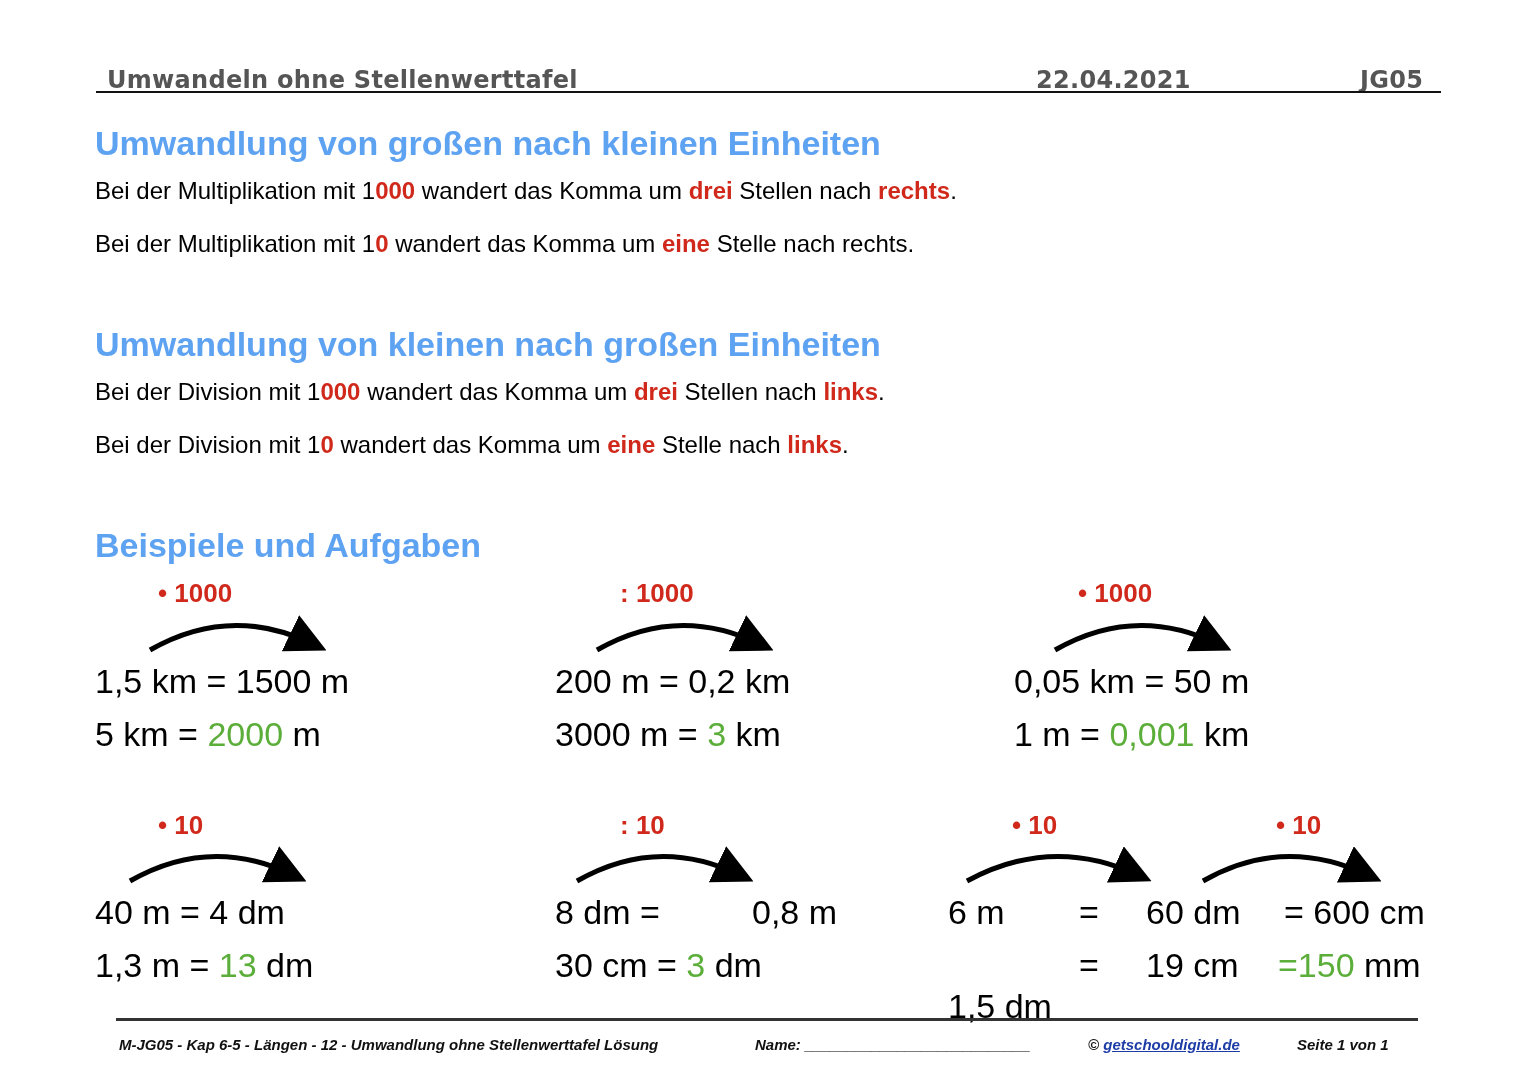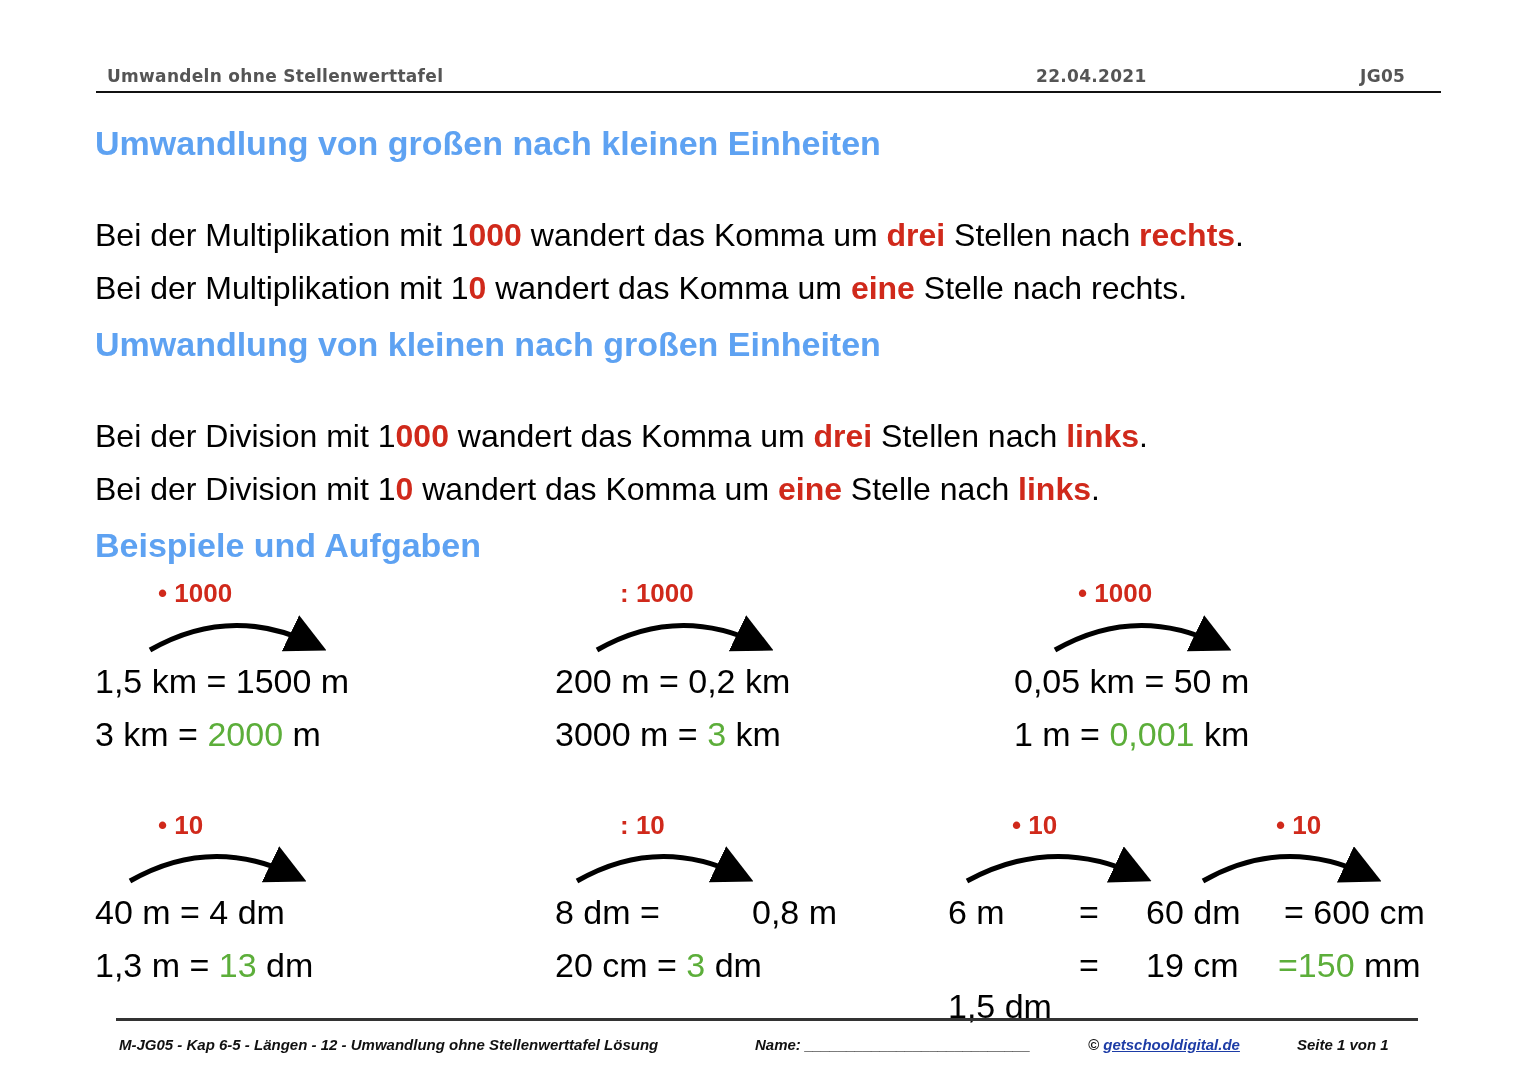--- a/index.html
+++ b/index.html
@@ -1,28 +1,28 @@
 <!DOCTYPE html>
 <html><head>
 <meta charset="utf-8">
 <style>
   html, body { margin:0; padding:0; background:#ffffff; }
   body { width:1536px; height:1086px; position:relative; overflow:hidden;
          font-family:"Liberation Sans", sans-serif; color:#000; }
   .abs { position:absolute; white-space:nowrap; }
 
   
-  .hdr { font-family:"DejaVu Sans", sans-serif; font-weight:bold; color:#555; font-size:17px; letter-spacing:0.3px; }
+  .hdr { font-family:"DejaVu Sans", sans-serif; font-weight:bold; color:#555; font-size:24px; letter-spacing:0.3px; }
   .hdr-line { position:absolute; left:96px; top:91px; width:1345px; height:2px; background:#111; }
 
   
   .h2 { font-weight:bold; color:#5ea2f2; font-size:34px; }
 
   
-  .p { font-size:32px; color:#000;margin-top:40px; }
+  .p { font-size:24px; color:#000; }
   .red { color:#d0291b; font-weight:bold; }
   .green { color:#5cae3a; }
 
   
   .op { font-weight:bold; color:#d0291b; font-size:26px; }
   .eq { font-size:34px; color:#000; }
 
   svg.arrow { position:absolute; overflow:visible; }
 
   
@@ -64,21 +64,21 @@
   </defs>
 </svg>
 
 <div>
   <div class="abs op" style="left:158px; top:578px;">• 1000</div>
   <svg class="arrow" width="200" height="45" style="left:145px; top:612px;">
     <path d="M5,38 Q85,-8 168,32" stroke="#000" stroke-width="5" fill="none" marker-end="url(#ah)"></path>
   </svg>
   <div class="abs eq" style="left:95px; top:662px;text-align:right;">1,5 km = 1500 m</div>
   <div class="abs eq" style="left:95px; top:715px;">
-    <span>3 km = </span><span class="green">2000</span><span> m</span>
+    <span>5 km = </span><span class="green">2000</span><span> m</span>
   </div>
 </div>
 
 <div>
   <div class="abs op" style="left:620px; top:578px;">: 1000</div>
   <svg class="arrow" width="200" height="45" style="left:592px; top:612px;">
     <path d="M5,38 Q85,-8 168,32" stroke="#000" stroke-width="5" fill="none" marker-end="url(#ah)"></path>
   </svg>
   <div class="abs eq" style="left:555px; top:662px;">200 m = 0,2 km</div>
   <div class="abs eq" style="left:555px; top:715px;">
@@ -109,21 +109,21 @@
 </div>
 
 <div>
   <div class="abs op" style="left:620px; top:810px;">: 10</div>
   <svg class="arrow" width="200" height="45" style="left:572px; top:843px;">
     <path d="M5,38 Q85,-8 168,32" stroke="#000" stroke-width="5" fill="none" marker-end="url(#ah)"></path>
   </svg>
   <div class="abs eq" style="left:555px; top:893px;">8 dm =</div>
   <div class="abs eq" style="left:752px; top:893px;">0,8 m</div>
   <div class="abs eq" style="left:555px; top:946px;">
-    <span>20 cm = </span><span class="green">3</span><span> dm</span>
+    <span>30 cm = </span><span class="green">3</span><span> dm</span>
   </div>
 </div>
 
 <div>
   <div class="abs op" style="left:1012px; top:810px;">• 10</div>
   <div class="abs op" style="left:1276px; top:810px;">• 10</div>
   <svg class="arrow" width="210" height="45" style="left:962px; top:843px;">
     <path d="M5,38 Q90,-8 176,32" stroke="#000" stroke-width="5" fill="none" marker-end="url(#ah)"></path>
   </svg>
   <svg class="arrow" width="200" height="45" style="left:1198px; top:843px;">

